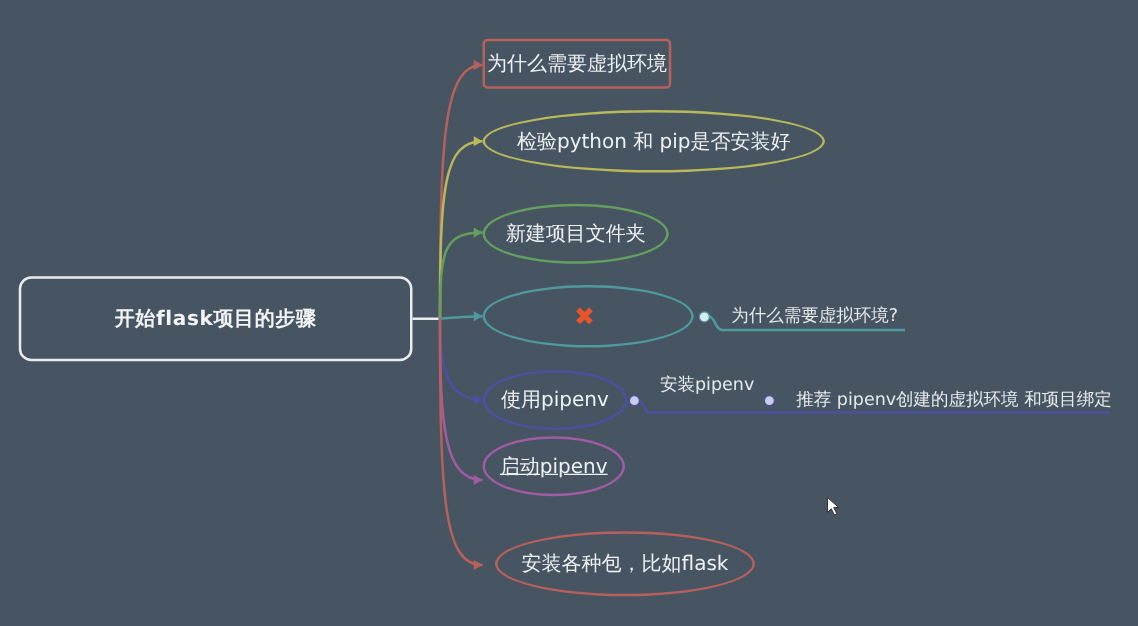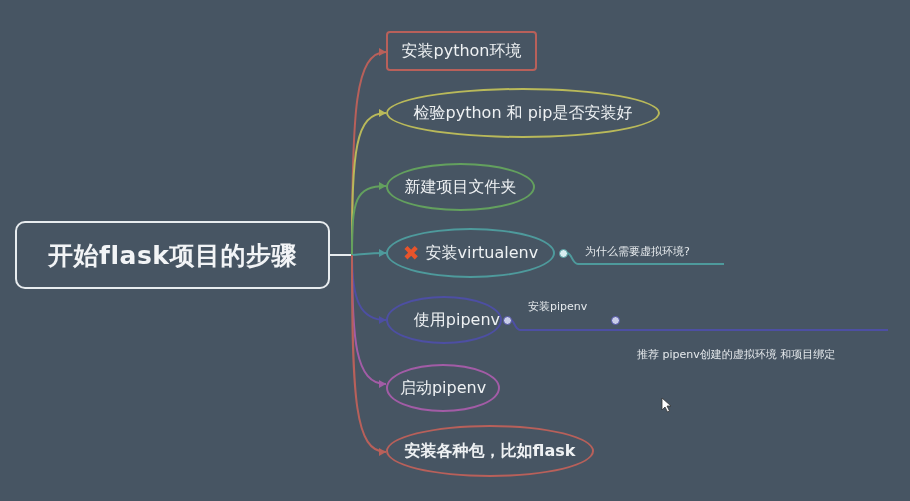--- a/index.html
+++ b/index.html
@@ -8,32 +8,32 @@
     background:#475563;
     font-family: "DejaVu Sans", "Liberation Sans", sans-serif;
     color:#eef1f3;
     position:relative;
   }
   svg.links { position:absolute; left:0; top:0; }
   .root {
     position:absolute; left:15px; top:221px; width:315px; height:68px;
     border:2px solid #e8ecef; border-radius:10px; box-sizing:border-box;
     display:flex; align-items:center; justify-content:center;
-    font-size:25px; font-weight:bold; color:#f2f4f6; letter-spacing:0.5px;
+    font-size:16px; font-weight:bold; color:#f2f4f6; letter-spacing:0.5px;
   }
   .node {
     position:absolute; box-sizing:border-box;
     display:flex; align-items:center; justify-content:center;
     font-size:16px; color:#eef1f3; white-space:nowrap;
   }
   .rect { border:2px solid; border-radius:4px; }
   .ellipse { border:2px solid; border-radius:50%; }
   .xicon { color:#e8542b; font-weight:bold; font-size:20px; margin-right:6px; line-height:1; }
   .sub {
-    position:absolute; font-size:11px; color:#e6eaed; white-space:nowrap;
+    position:absolute; font-size:14px; color:#e6eaed; white-space:nowrap;
   }
   .dot {
     position:absolute; width:9px; height:9px; border-radius:50%;
     box-sizing:border-box;
   }
   .cursor { position:absolute; left:661px; top:397px; }
 </style>
 </head>
 <body>
 
@@ -60,49 +60,48 @@
   <path d="M567 253 C 572 253, 572 264, 578 264 L 724 264" stroke="#4e9a9c" stroke-width="2" fill="none"></path>
 
   <path d="M511 320 C 514 320, 515 330, 520 330 L 888 330" stroke="#4d4fa3" stroke-width="2" fill="none"></path>
 </svg>
 
 <div class="root">
   <span>开始flask项目的步骤</span>
 </div>
 
 <div class="node rect" style="left:386px;top:31px;width:151px;height:40px;border-color:#b8605a;">
-  <span>安装python环境</span>
+  <span>为什么需要虚拟环境</span>
 </div>
 
 <div class="node ellipse" style="left:386px;top:88px;width:274px;height:50px;border-color:#b9b95a;">
   <span>检验python 和 pip是否安装好</span>
 </div>
 
 <div class="node ellipse" style="left:386px;top:163px;width:149px;height:48px;border-color:#63a05e;font-family:Liberation Serif, serif;">
   <span>新建项目文件夹</span>
 </div>
 
 <div class="node ellipse" style="left:386px;top:228px;width:169px;height:50px;border-color:#4e9a9c;">
   <span class="xicon">✖</span>
-  <span>安装virtualenv</span>
 </div>
 <div class="dot" style="left:559px;top:249px;background:#d8eef0;border:1px solid #4e9a9c;"></div>
 <div class="sub" style="left:585px;top:244px;">为什么需要虚拟环境?</div>
 
-<div class="node ellipse" style="left:386px;top:296px;width:116px;height:48px;border-color:#4d4fa3;justify-content:flex-end;">
+<div class="node ellipse" style="left:386px;top:296px;width:116px;height:48px;border-color:#4d4fa3;">
   <span>使用pipenv</span>
 </div>
 <div class="dot" style="left:503px;top:316px;background:#c9cde8;border:1px solid #4d4fa3;"></div>
 <div class="sub" style="left:528px;top:299px;">安装pipenv</div>
 <div class="dot" style="left:611px;top:316px;background:#c9cde8;border:1px solid #4d4fa3;"></div>
-<div class="sub" style="left:637px;top:311px;margin-top:36px;">推荐 pipenv创建的虚拟环境 和项目绑定</div>
+<div class="sub" style="left:637px;top:311px;">推荐 pipenv创建的虚拟环境 和项目绑定</div>
 
-<div class="node ellipse" style="left:386px;top:364px;width:114px;height:48px;border-color:#a25ca6;">
+<div class="node ellipse" style="left:386px;top:349px;width:114px;height:48px;border-color:#a25ca6;text-decoration:underline;">
   <span>启动pipenv</span>
 </div>
 
-<div class="node ellipse" style="left:386px;top:425px;width:208px;height:52px;border-color:#b8605a;font-weight:bold;">
+<div class="node ellipse" style="left:396px;top:425px;width:208px;height:52px;border-color:#b8605a;">
   <span>安装各种包，比如flask</span>
 </div>
 
 <svg class="cursor" width="12" height="16" viewBox="0 0 12 16">
   <path d="M1 1 L1 13 L4 10 L6.5 15 L8.5 14 L6 9 L10 9 Z" fill="#ffffff" stroke="#333" stroke-width="0.8"></path>
 </svg>
 
 </body></html>

